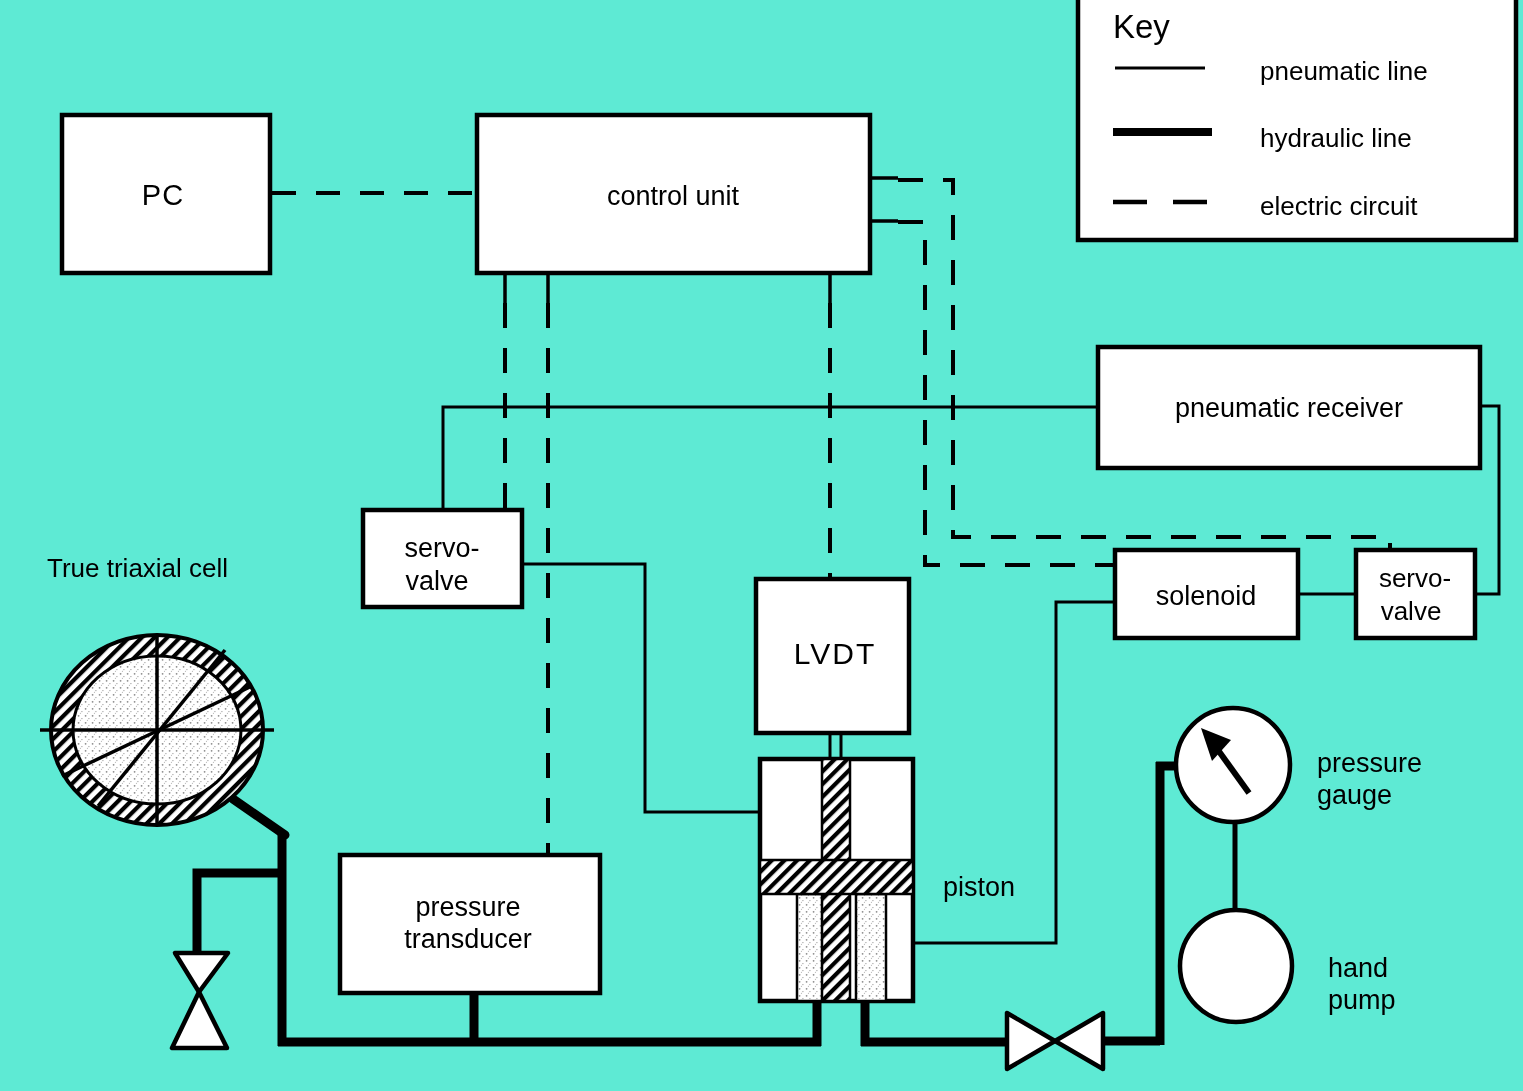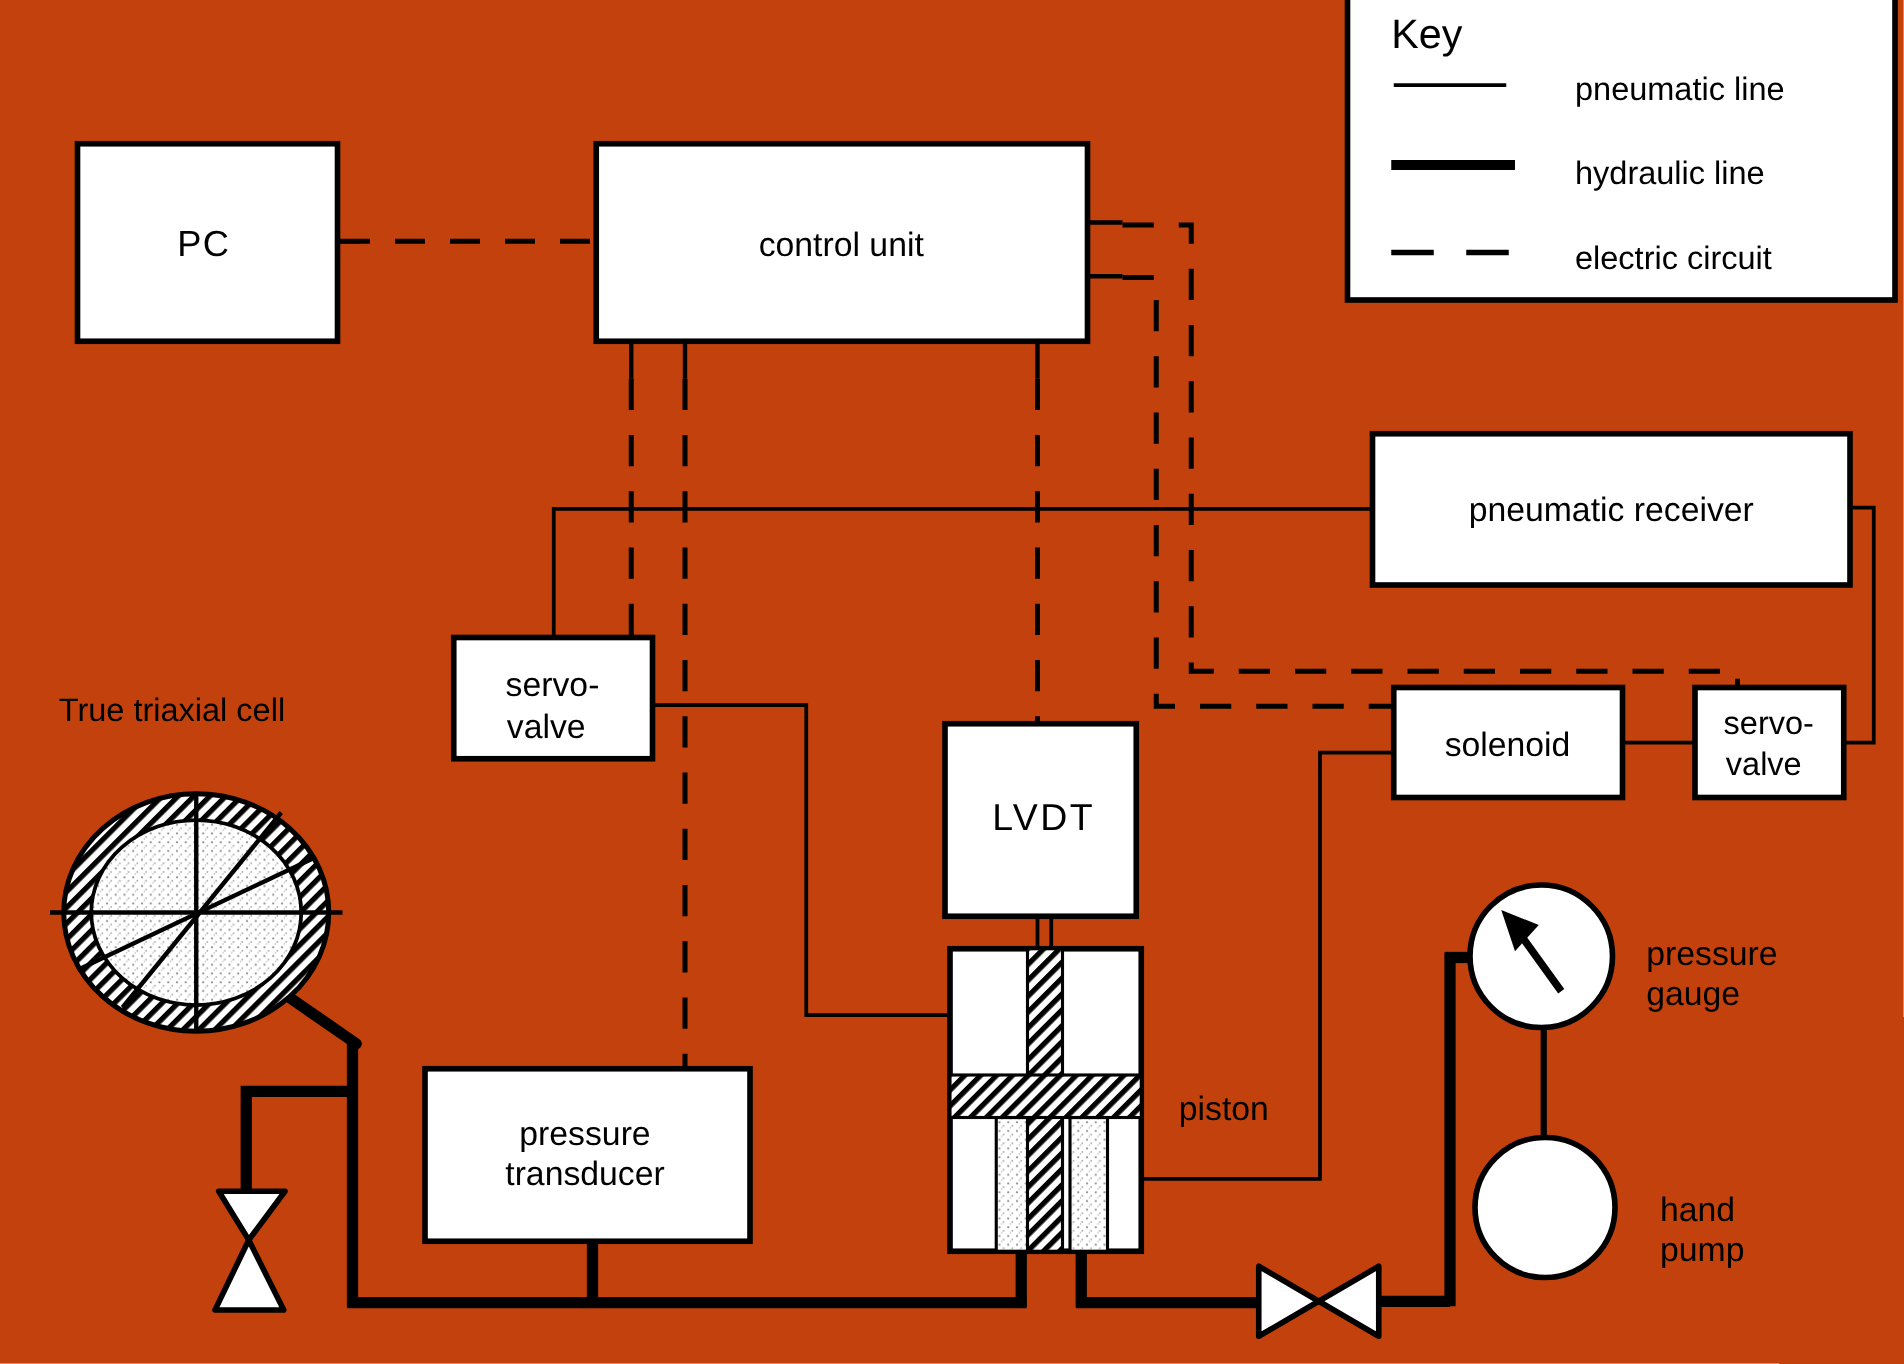--- a/index.html
+++ b/index.html
@@ -1,16 +1,16 @@
 <!DOCTYPE html>
 <html><head>
 <meta charset="utf-8">
 <style>
   html,body{margin:0;padding:0;background:#ffffff;}
-  .page{position:relative;width:1523px;height:1091px;background:#c2410c;overflow:hidden;}
+  .page{position:relative;width:1523px;height:1091px;background:#5eead4;overflow:hidden;}
   svg{display:block;}
   text{font-family:"Liberation Sans","DejaVu Sans",sans-serif;fill:#000;}
   .boxlabel{font-size:27px;}
   .small{font-size:26px;}
   .keytitle{font-size:33px;}
   .lvdt{font-size:30px;letter-spacing:2px;}
   .pc{font-size:29px;letter-spacing:1px;}
 </style>
 </head>
 <body>

